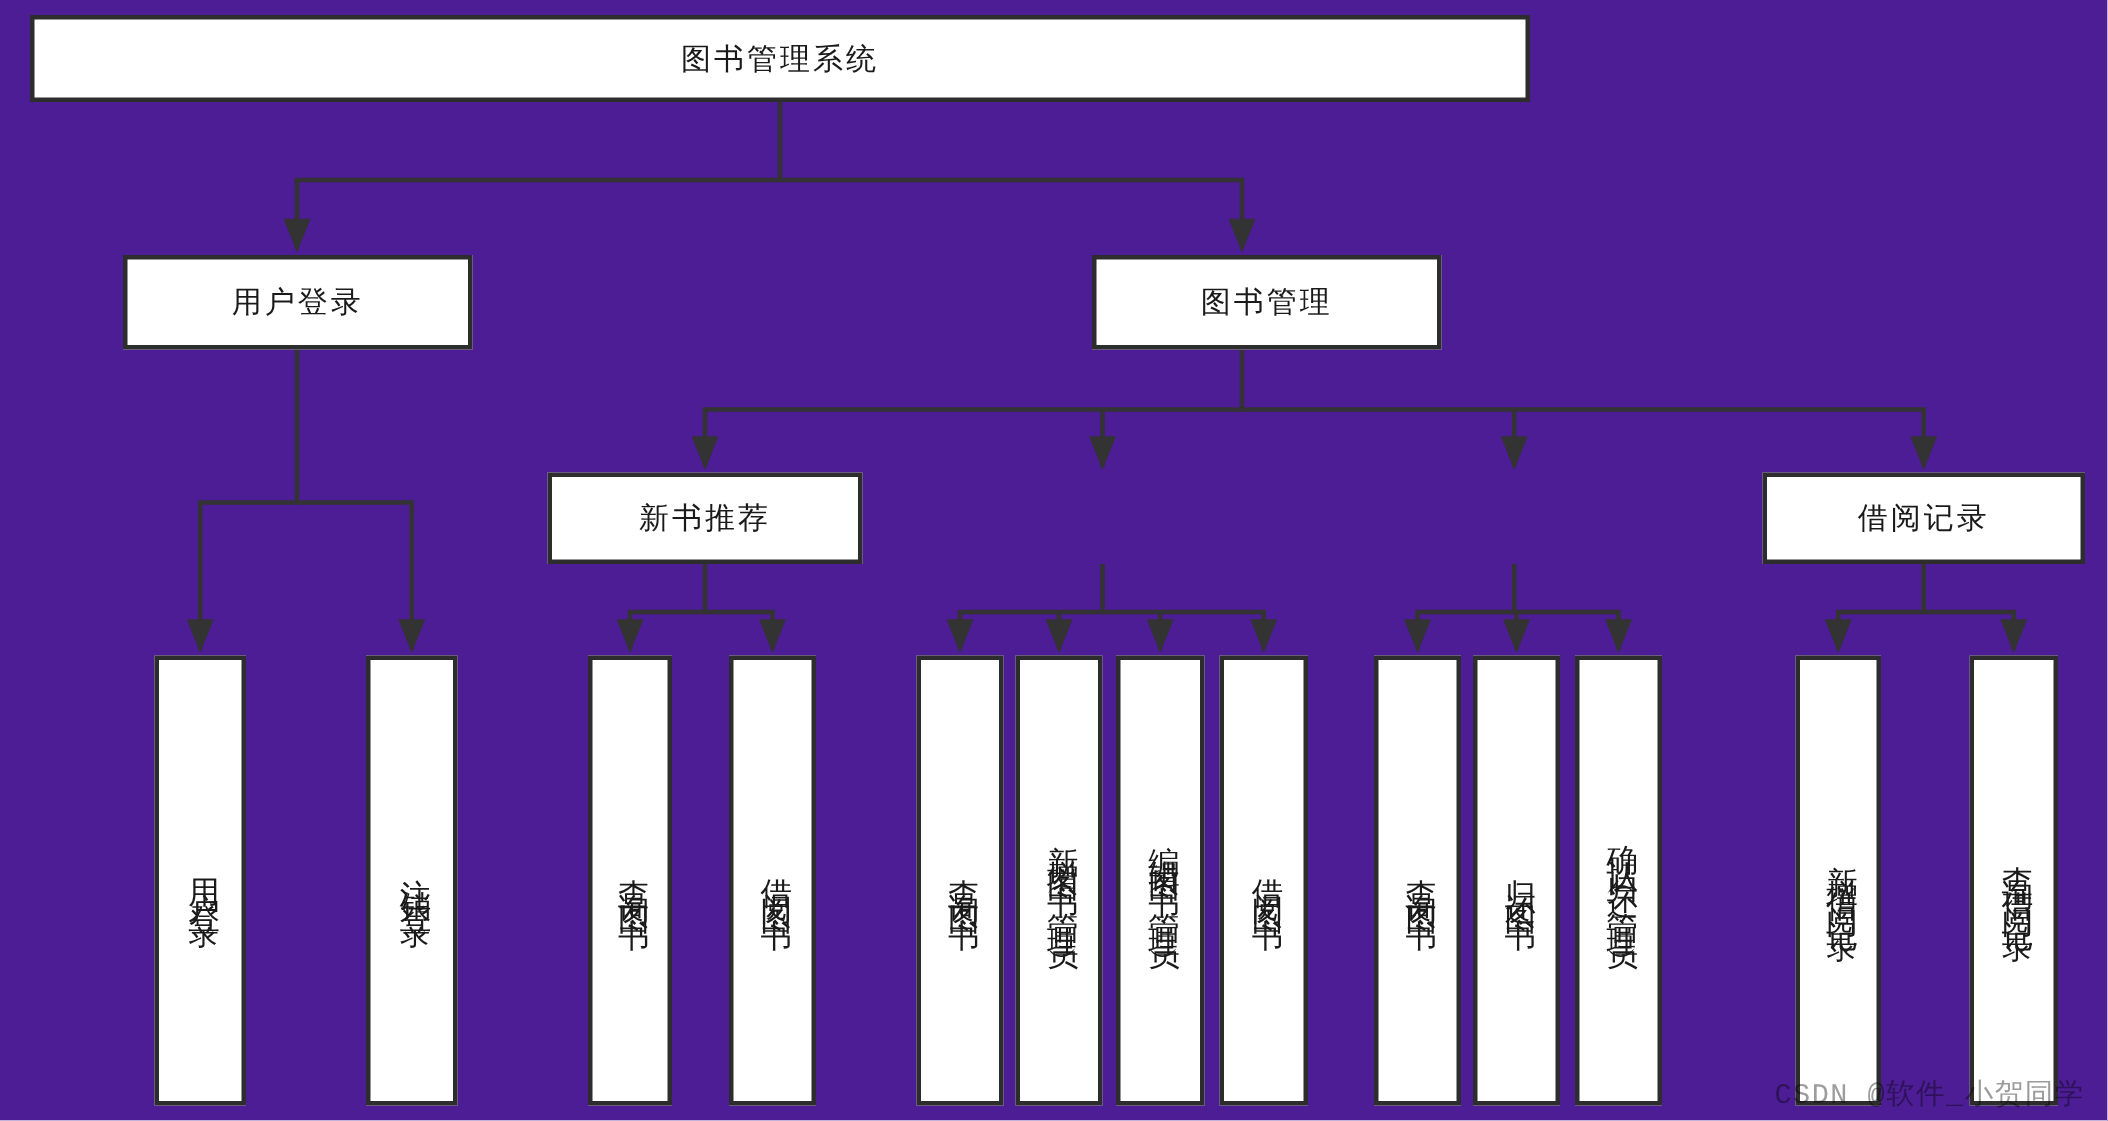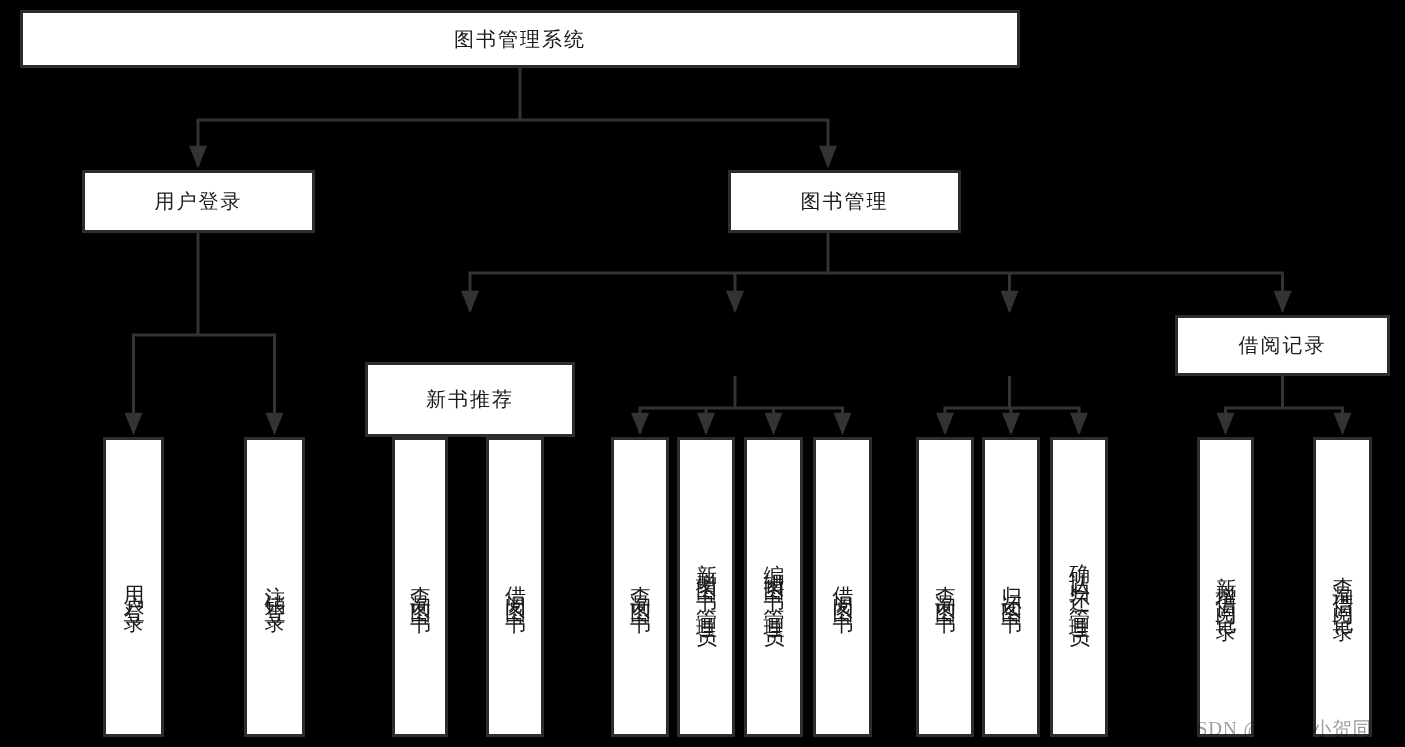--- a/index.html
+++ b/index.html
@@ -1,18 +1,18 @@
 <!DOCTYPE html>
 <html><head>
 <meta charset="utf-8">
 <style>
   html,body { margin:0; padding:0; background:#ffffff; }
   .stage {
-    position:relative; width:1405px; height:747px; background:#000000;
-    font-family:Liberation Serif, serif; overflow:hidden;
+    position:relative; width:1405px; height:747px; background:#4c1d95;
+    font-family:Liberation Mono, monospace; overflow:hidden;
   }
   svg.connectors { position:absolute; left:0; top:0; z-index:1; }
   .box {
     position:absolute; z-index:2; box-sizing:border-box;
     background:#ffffff; border:3px solid #2d2d2d;
     display:flex; align-items:center; justify-content:center;
     font-size:20px; color:#1a1a1a; letter-spacing:2px; white-space:nowrap;
   }
   .vbox {
     position:absolute; z-index:2; box-sizing:border-box;
@@ -82,21 +82,21 @@
       <line x1="1225.5" y1="408" x2="1225.5" y2="433" marker-end="url(#arrow)"></line>
       <line x1="1342.5" y1="408" x2="1342.5" y2="433" marker-end="url(#arrow)"></line>
     </g>
   </svg>
 
   <div class="box" style="left:20px; top:10px; width:1000px; height:58px;">图书管理系统</div>
 
   <div class="box" style="left:82px; top:170px; width:233px; height:63px;">用户登录</div>
   <div class="box" style="left:728px; top:170px; width:233px; height:63px;">图书管理</div>
 
-  <div class="box" style="left:365px; top:315px; width:210px; height:75px;margin-top:47px;">新书推荐</div>
+  <div class="box" style="left:365px; top:315px; width:210px; height:61px;">新书推荐</div>
   <div class="box" style="left:1175px; top:315px; width:215px; height:61px;">借阅记录</div>
 
   <div class="vbox" style="left:103px; top:437px; width:61px; height:300px;">
     <span>用户登录</span>
   </div>
   <div class="vbox" style="left:244px; top:437px; width:61px; height:300px;">
     <span>注销登录</span>
   </div>
 
   <div class="vbox" style="left:392px; top:437px; width:56px; height:300px;">

